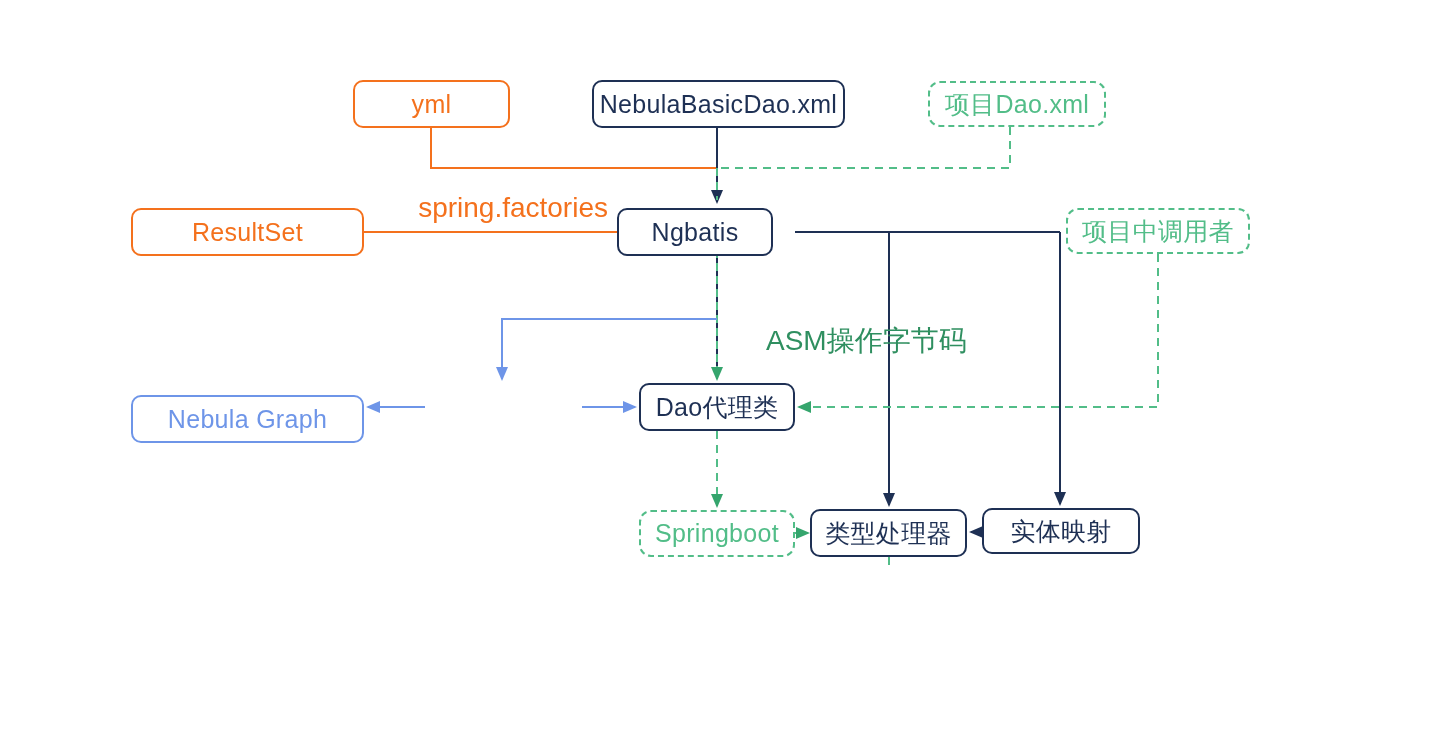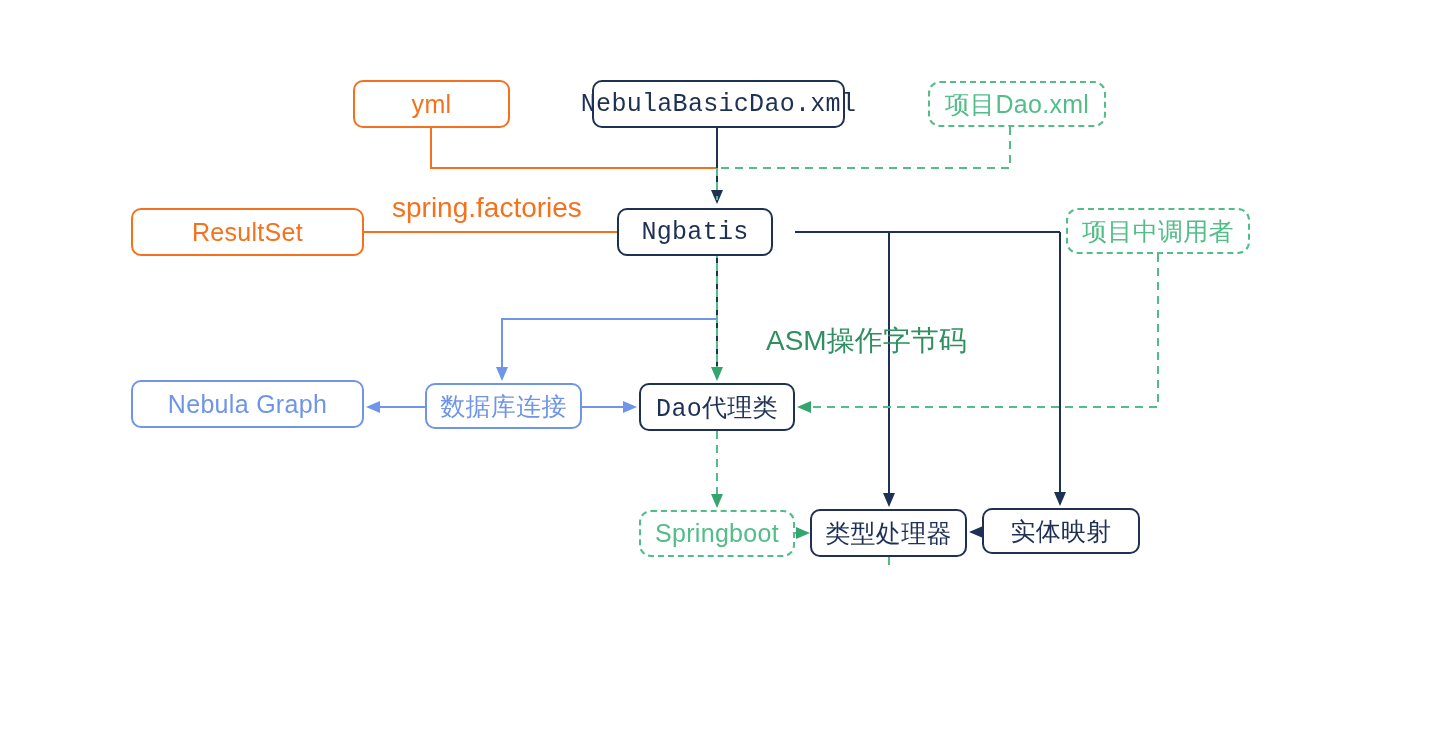--- a/index.html
+++ b/index.html
@@ -19,25 +19,25 @@
   .m-nv{fill:var(--c-navy);}
   .m-bl{fill:var(--c-blue);}
   .m-gr{fill:var(--c-green_arrow);}
   .node{
     position:absolute;box-sizing:border-box;background:#ffffff;
     border:2px solid;border-radius:10px;
     display:flex;align-items:center;justify-content:center;
     font-size:25px;font-weight:300;white-space:nowrap;letter-spacing:.3px;
   }
   .orange{border-color:var(--c-orange);color:var(--c-orange);}
-  .navy{border-color:var(--c-navy);color:var(--c-navy);font-family:Liberation Mono, monospace;}
+  .navy{border-color:var(--c-navy);color:var(--c-navy);}
   .blue{border-color:var(--c-blue);color:var(--c-blue);}
   .green{border-color:var(--c-green);color:var(--c-green);border-style:dashed;border-radius:12px;}
   .edge-label{position:absolute;font-weight:300;white-space:nowrap;}
-  #lbl-spring{left:392px;top:192px;width:216px;text-align:left;font-size:28px;color:var(--c-orange);}
+  #lbl-spring{left:392px;top:192px;width:216px;text-align:right;font-size:28px;color:var(--c-orange);}
   #lbl-asm{left:730px;top:322px;font-size:28px;color:var(--c-green_dark);margin-left:36px;}
 </style>
 </head>
 <body>
 
 <div class="stage">
 
   <svg class="wires" width="1440" height="748" viewBox="0 0 1440 748">
     <defs>
       <marker id="ar-or" markerUnits="userSpaceOnUse" markerWidth="14" markerHeight="12" refX="12" refY="6" orient="auto">
@@ -93,23 +93,22 @@
   <div class="node navy" style="left:592px;top:80px;width:253px;height:48px">NebulaBasicDao.xml</div>
 
   <div class="node green" style="left:928px;top:81px;width:178px;height:46px">项目Dao.xml</div>
 
   <div class="node orange" style="left:131px;top:208px;width:233px;height:48px">ResultSet</div>
 
   <div class="node navy" style="left:617px;top:208px;width:156px;height:48px">Ngbatis</div>
 
   <div class="node green" style="left:1066px;top:208px;width:184px;height:46px">项目中调用者</div>
 
-  <div class="node blue" style="left:131px;top:380px;width:233px;height:48px">Nebula Graph</div>
+  <div class="node blue" style="left:131px;top:395px;width:233px;height:48px">Nebula Graph</div>
 
-  <div class="node blue" style="left:425px;top:383px;width:157px;height:46px">数据库连接</div>
 
   <div class="node navy" style="left:639px;top:383px;width:156px;height:48px">Dao代理类</div>
 
   <div class="node green" style="left:639px;top:510px;width:156px;height:47px">Springboot</div>
 
   <div class="node navy" style="left:810px;top:509px;width:157px;height:48px">类型处理器</div>
 
   <div class="node navy" style="left:982px;top:508px;width:158px;height:46px">实体映射</div>
 
 

